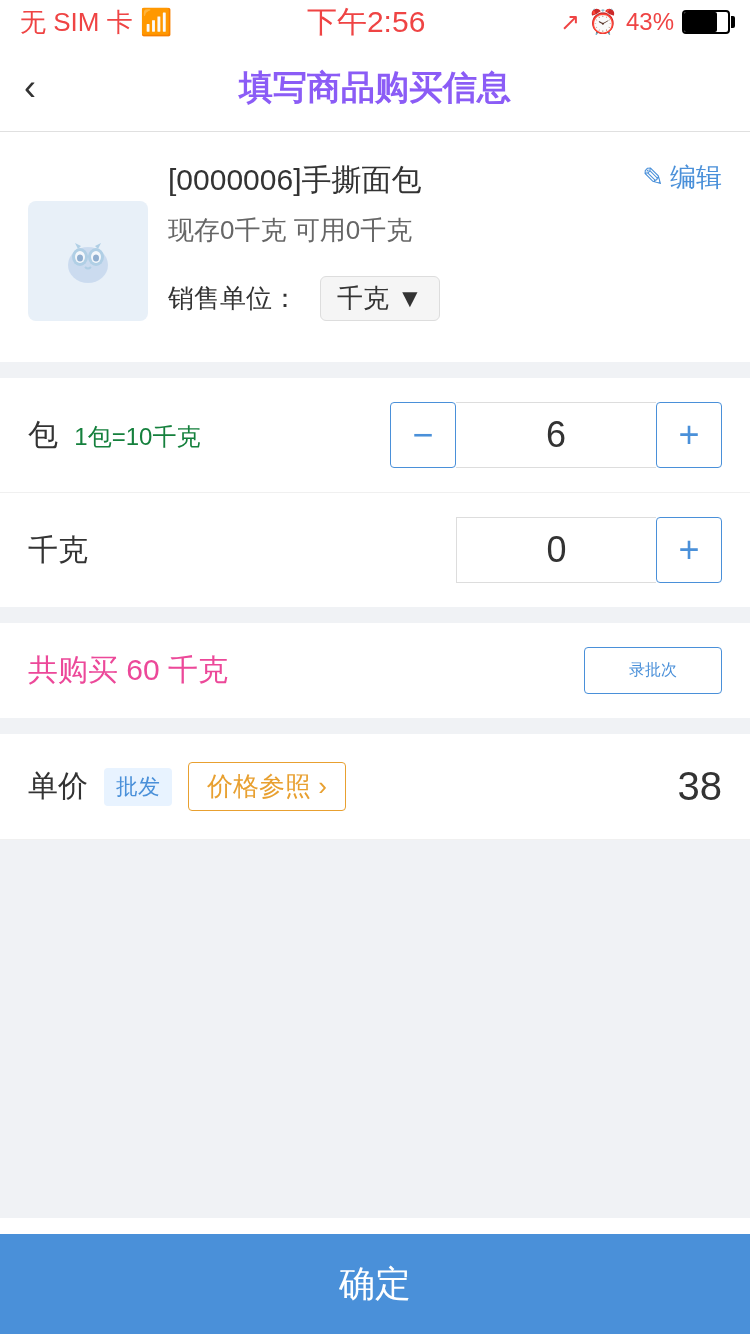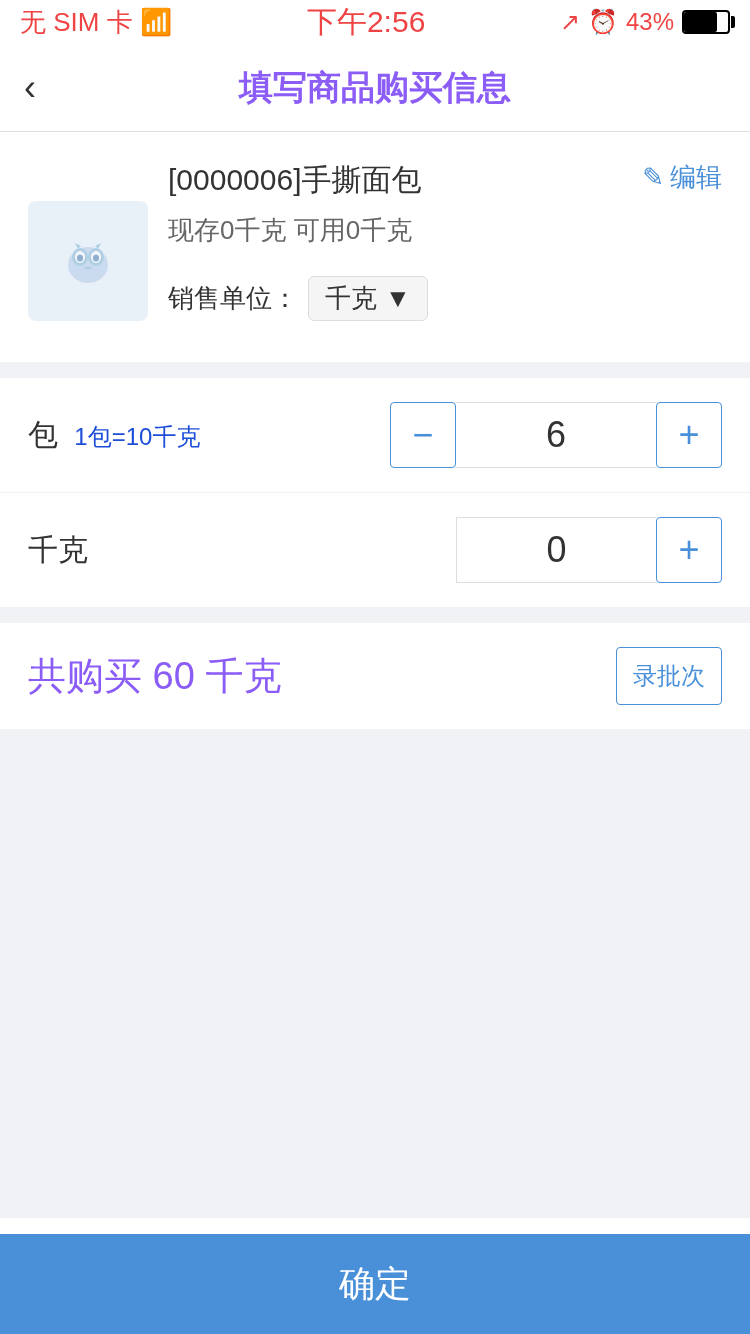--- a/index.html
+++ b/index.html
@@ -103,21 +103,21 @@
     .product-stock {
       font-size: 26px;
       color: #666;
       margin-bottom: 28px;
     }
     .product-unit {
       font-size: 26px;
       color: #333;
       display: flex;
       align-items: center;
-      gap: 10px;
+      gap: 22px;
     }
     .unit-selector {
       background: #f5f5f5;
       border: 1px solid #ddd;
       border-radius: 6px;
       padding: 4px 16px;
       font-size: 26px;
       color: #333;
       display: flex;
       align-items: center;
@@ -155,21 +155,21 @@
       border-bottom: none;
     }
     .input-label {
       font-size: 30px;
       color: #333;
       width: 180px;
       flex-shrink: 0;
     }
     .input-hint {
       font-size: 24px;
-      color: #1d4ed8;
+      color: #15803d;
       margin-left: 8px;
     }
     .input-controls {
       flex: 1;
       display: flex;
       align-items: center;
       justify-content: flex-end;
       gap: 0;
     }
     .qty-btn {
@@ -203,28 +203,28 @@
     
     .summary-row {
       background: #fff;
       display: flex;
       align-items: center;
       justify-content: space-between;
       padding: 24px 28px;
       margin-bottom: 16px;
     }
     .summary-text {
-      font-size: 38px;
-      color: #8b5cf6;
+      font-size: 30px;
+      color: #ec4899;
     }
     .batch-btn {
       border: 1px solid #4a90d9;
       color: #4a90d9;
-      font-size: 24px;
-      padding: 12px 16px;
+      font-size: 16px;
+      padding: 12px 44px;
       border-radius: 4px;
       background: #fff;
       cursor: pointer;
     }
 
     
     .price-section {
       background: #fff;
       margin-bottom: 0;
     }
@@ -402,20 +402,30 @@
         <button class="qty-btn">+</button>
       </div>
     </div>
   </div>
 
   <div class="summary-row">
     <span class="summary-text">共购买 60 千克</span>
     <button class="batch-btn">录批次</button>
   </div>
 
+  <div class="price-section">
+    <div class="price-row">
+      <span class="price-label">单价</span>
+      <span class="price-tag">批发</span>
+      <button class="price-ref-btn">
+        <span>价格参照 ›</span>
+      </button>
+      <span class="price-value">38</span>
+    </div>
+  </div>
 
 
   <div class="bottom-area"></div>
 
 </div>
 
 <div class="confirm-btn-wrap">
   <button class="confirm-btn">确定</button>
 </div>
 

